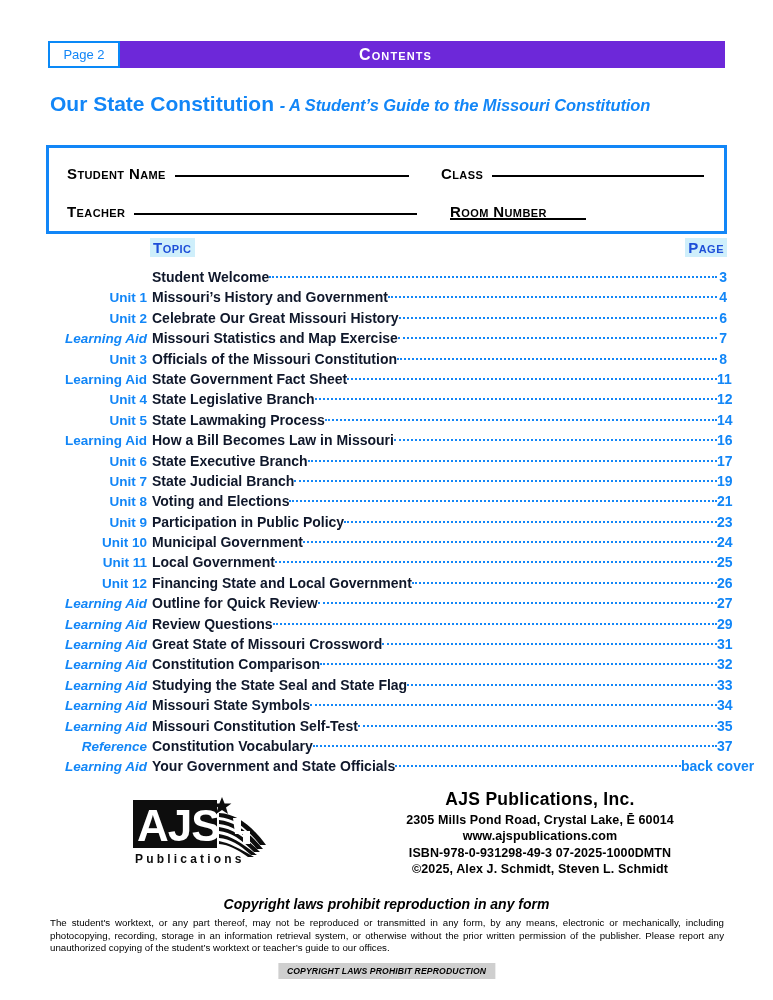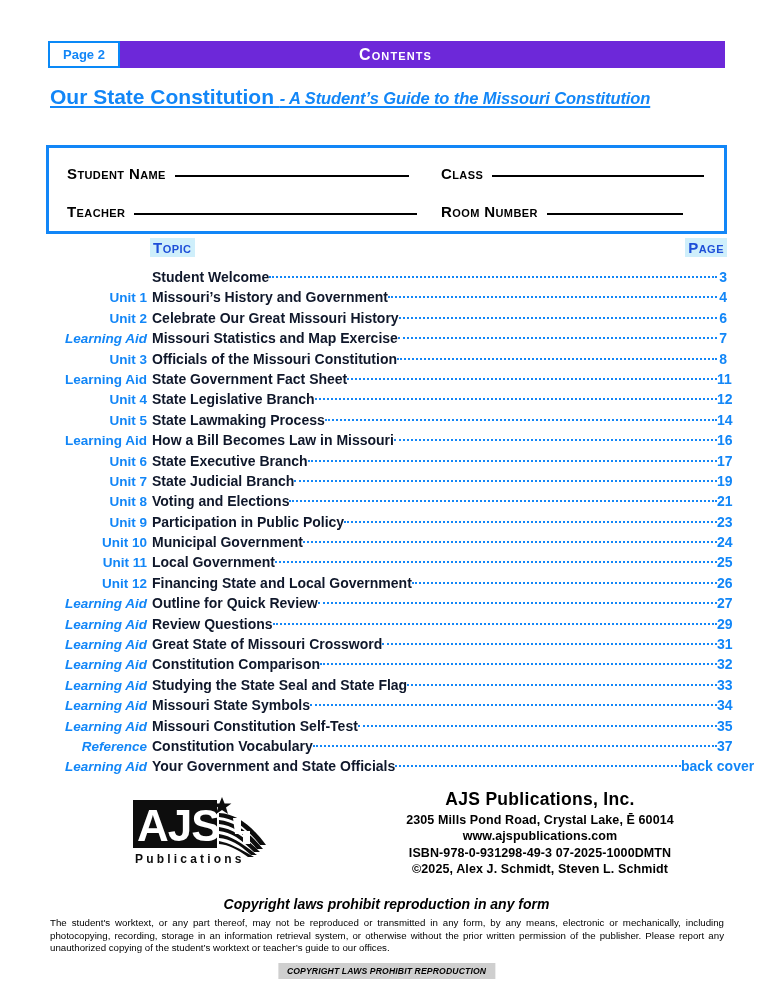--- a/index.html
+++ b/index.html
@@ -24,31 +24,30 @@
     letter-spacing: 1.1px;
     font-variant: small-caps;
     padding-left: 18px;
   }
   .page-tag {
     position: absolute; left: 48px; top: 41px;
     width: 72px; height: 27px;
     background: #ffffff;
     border: 2px solid #0a89f7;
     display: flex; align-items: center; justify-content: center;
-    color: #1286f7; font-size: 13px; font-weight: bold;
+    color: #1286f7; font-size: 13px; font-weight: normal;
   }
 
   
   .doc-title {
-    position: absolute; left: 50px; top: 85px;
+    position: absolute; left: 50px; top: 92px;
     width: 680px;
     color: #1286f7;
     font-size: 21px; font-weight: bold;
     white-space: nowrap;
-    text-decoration: underline;
   }
   .doc-title .sub {
     font-size: 16.5px; font-style: italic; font-weight: bold;
     letter-spacing: -0.1px;
   }
 
   
   .info-box {
     position: absolute; left: 46px; top: 145px;
     width: 681px; height: 89px;
@@ -184,21 +183,21 @@
       <div class="info-cell" style="left:392px;">
         <span class="info-label">Class</span>
         <span class="info-line" style="width:212px;"></span>
       </div>
     </div>
     <div class="info-row r2">
       <div class="info-cell" style="left:18px;text-align:right;">
         <span class="info-label">Teacher</span>
         <span class="info-line" style="width:283px;"></span>
       </div>
-      <div class="info-cell" style="left:392px;">
+      <div class="info-cell" style="left:392px;flex-direction:column;">
         <span class="info-label">Room Number</span>
         <span class="info-line" style="width:136px;"></span>
       </div>
     </div>
   </div>
 
   <div class="toc">
     <div class="toc-head">
       <span class="hl topic-h">Topic</span>
       <span class="hl page-h">Page</span>

